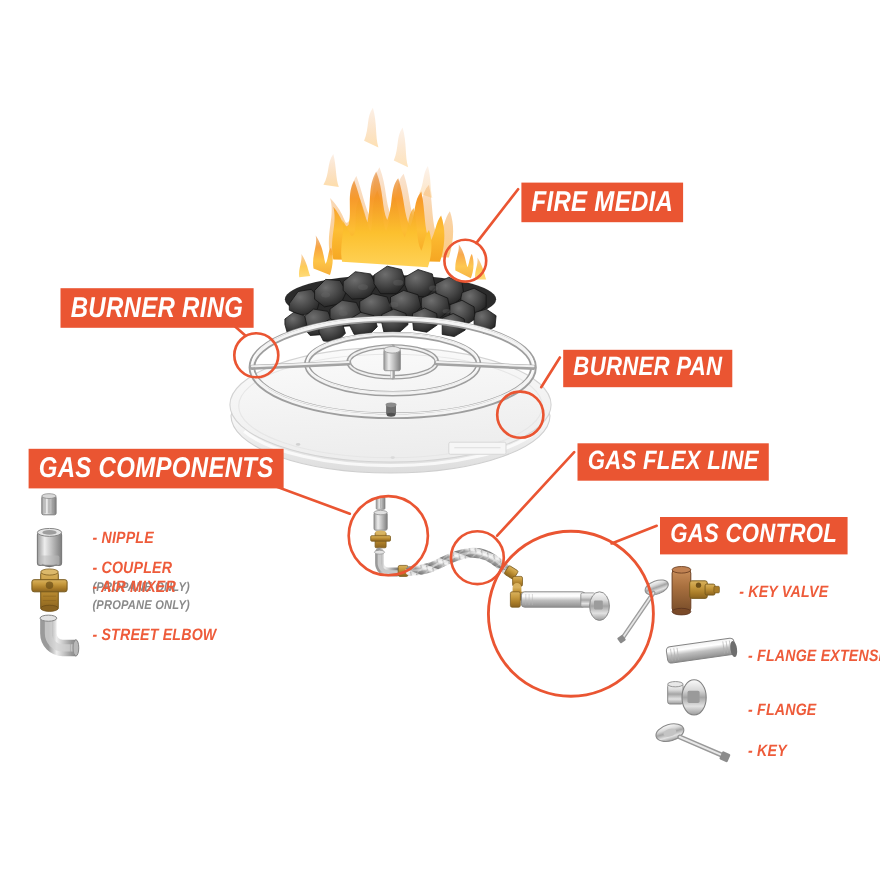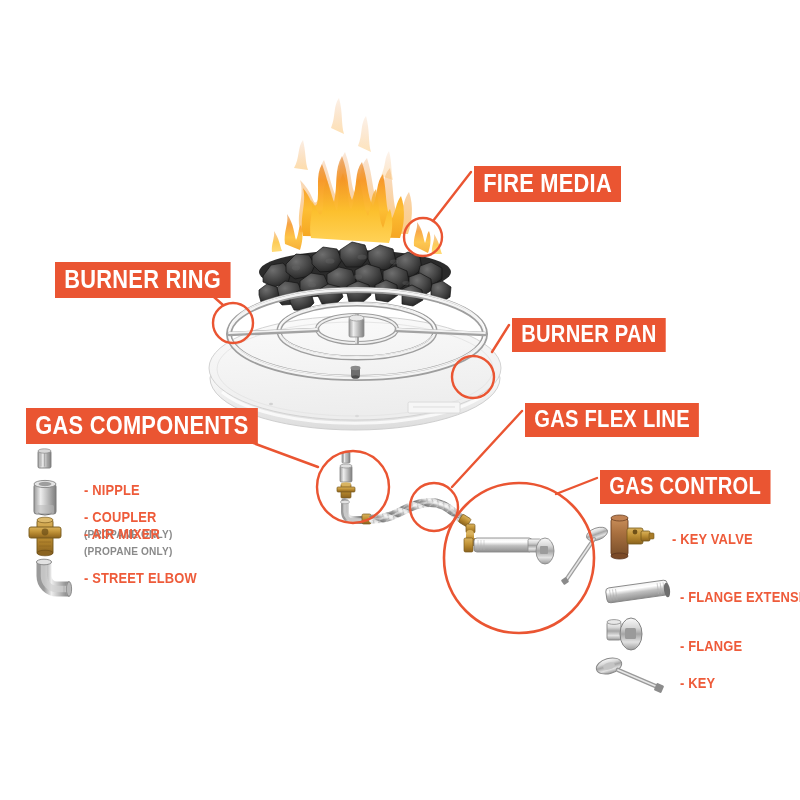--- a/index.html
+++ b/index.html
@@ -4,21 +4,21 @@
 <title>Fire Pit Burner Kit Components Diagram</title>
 <style>
   * { margin:0; padding:0; box-sizing:border-box; }
   html,body { width:800px; height:800px; background:#ffffff; }
   body {
     font-family:"Liberation Sans", sans-serif;
     position:relative;
     overflow:hidden;
     -webkit-font-smoothing:antialiased;
   }
-  #stage { position:absolute; inset:0; width:800px; height:800px; }
+  #stage { position:absolute; inset:0; width:800px; height:800px;font-style:italic; }
 
   
   #art { position:absolute; left:0; top:0; width:800px; height:800px; }
 
   
   .chip{
     position:absolute;
     background:#EA5532;
     color:#ffffff;
     font-weight:bold;

